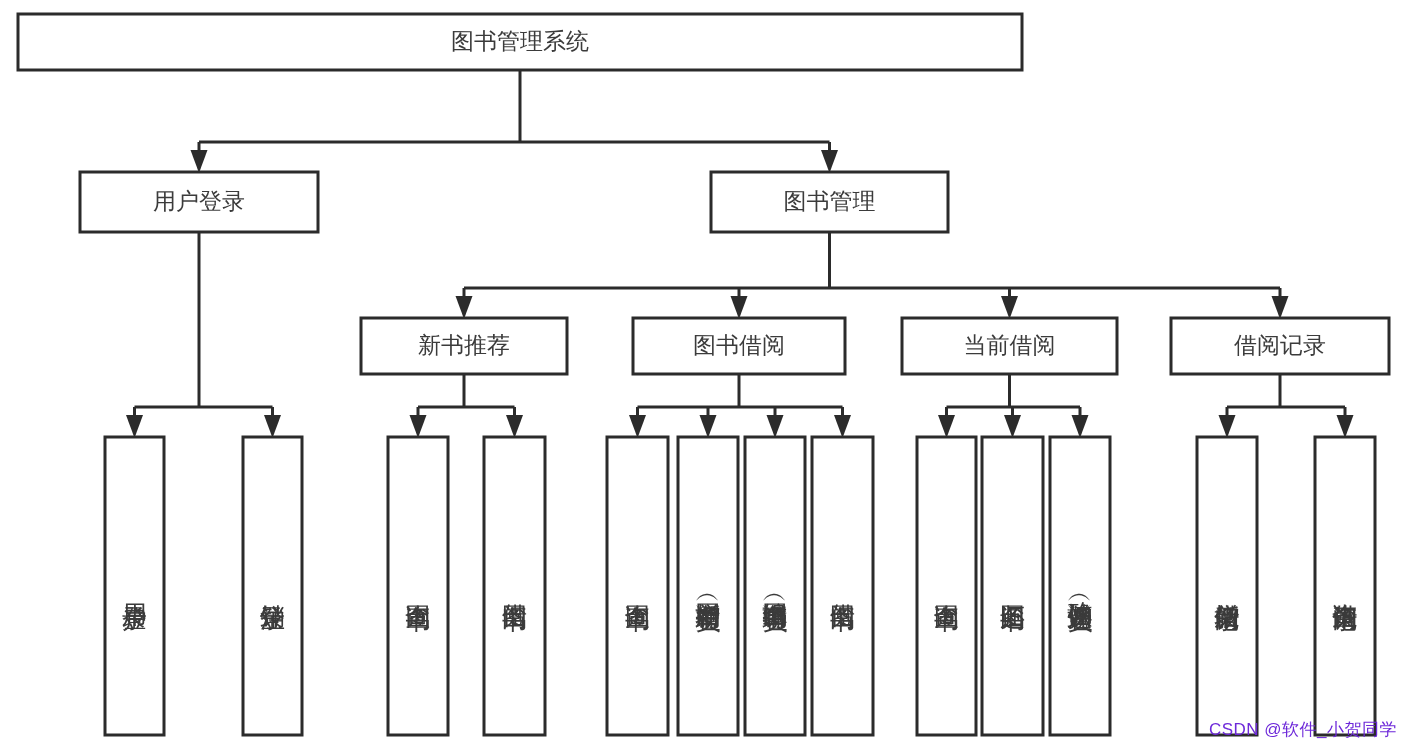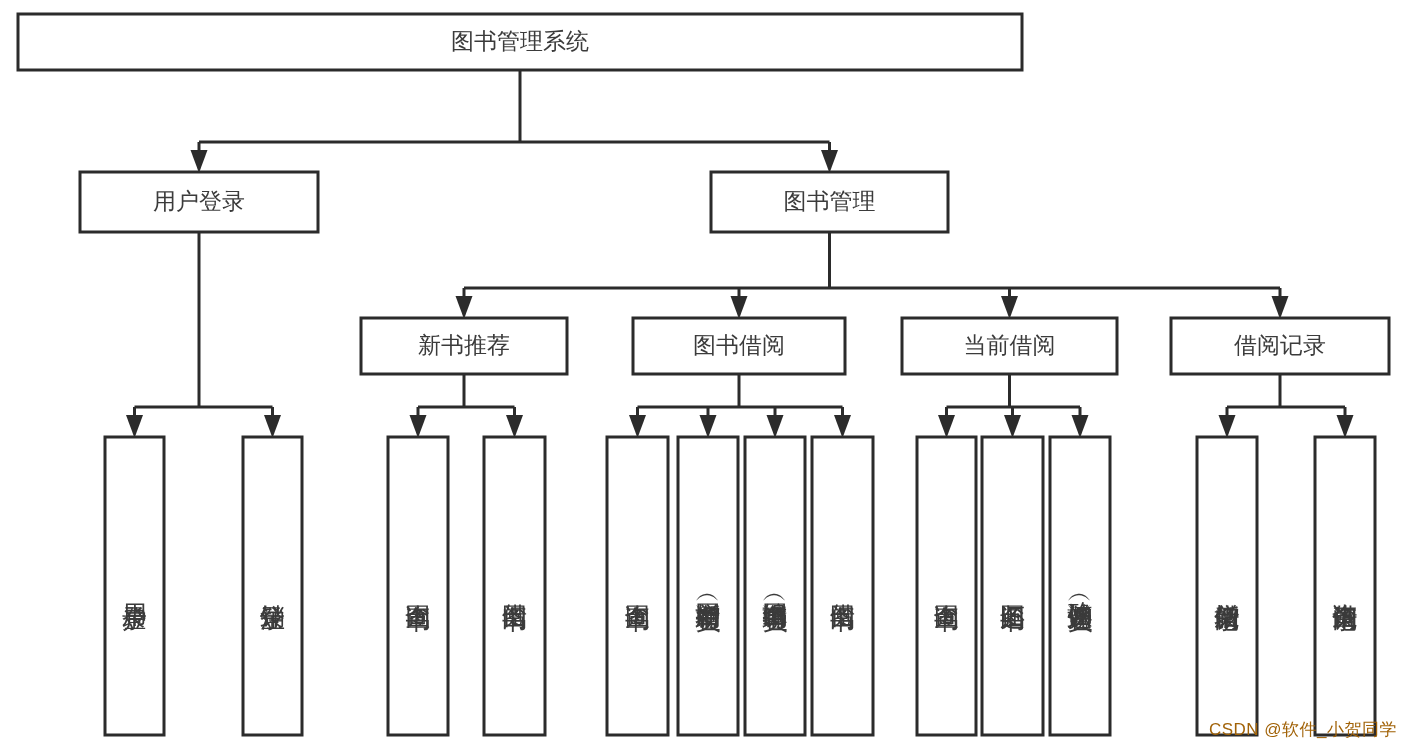--- a/index.html
+++ b/index.html
@@ -64,21 +64,21 @@
     color: #3b3b3b;
     letter-spacing: 1px;
     white-space: nowrap;
   }
   .watermark {
     position: absolute;
     right: 8px;
     bottom: 6px;
     font-family: "Liberation Sans", "DejaVu Sans", sans-serif;
     font-size: 17px;
-    color: #a16207;
+    color: #6d28d9;
     white-space: nowrap;
     letter-spacing: 0.5px;
   }
 </style>
 </head>
 <body>
 
 <div id="diagram-root">
 
   <svg class="diagram" viewBox="0 0 1405 747">

